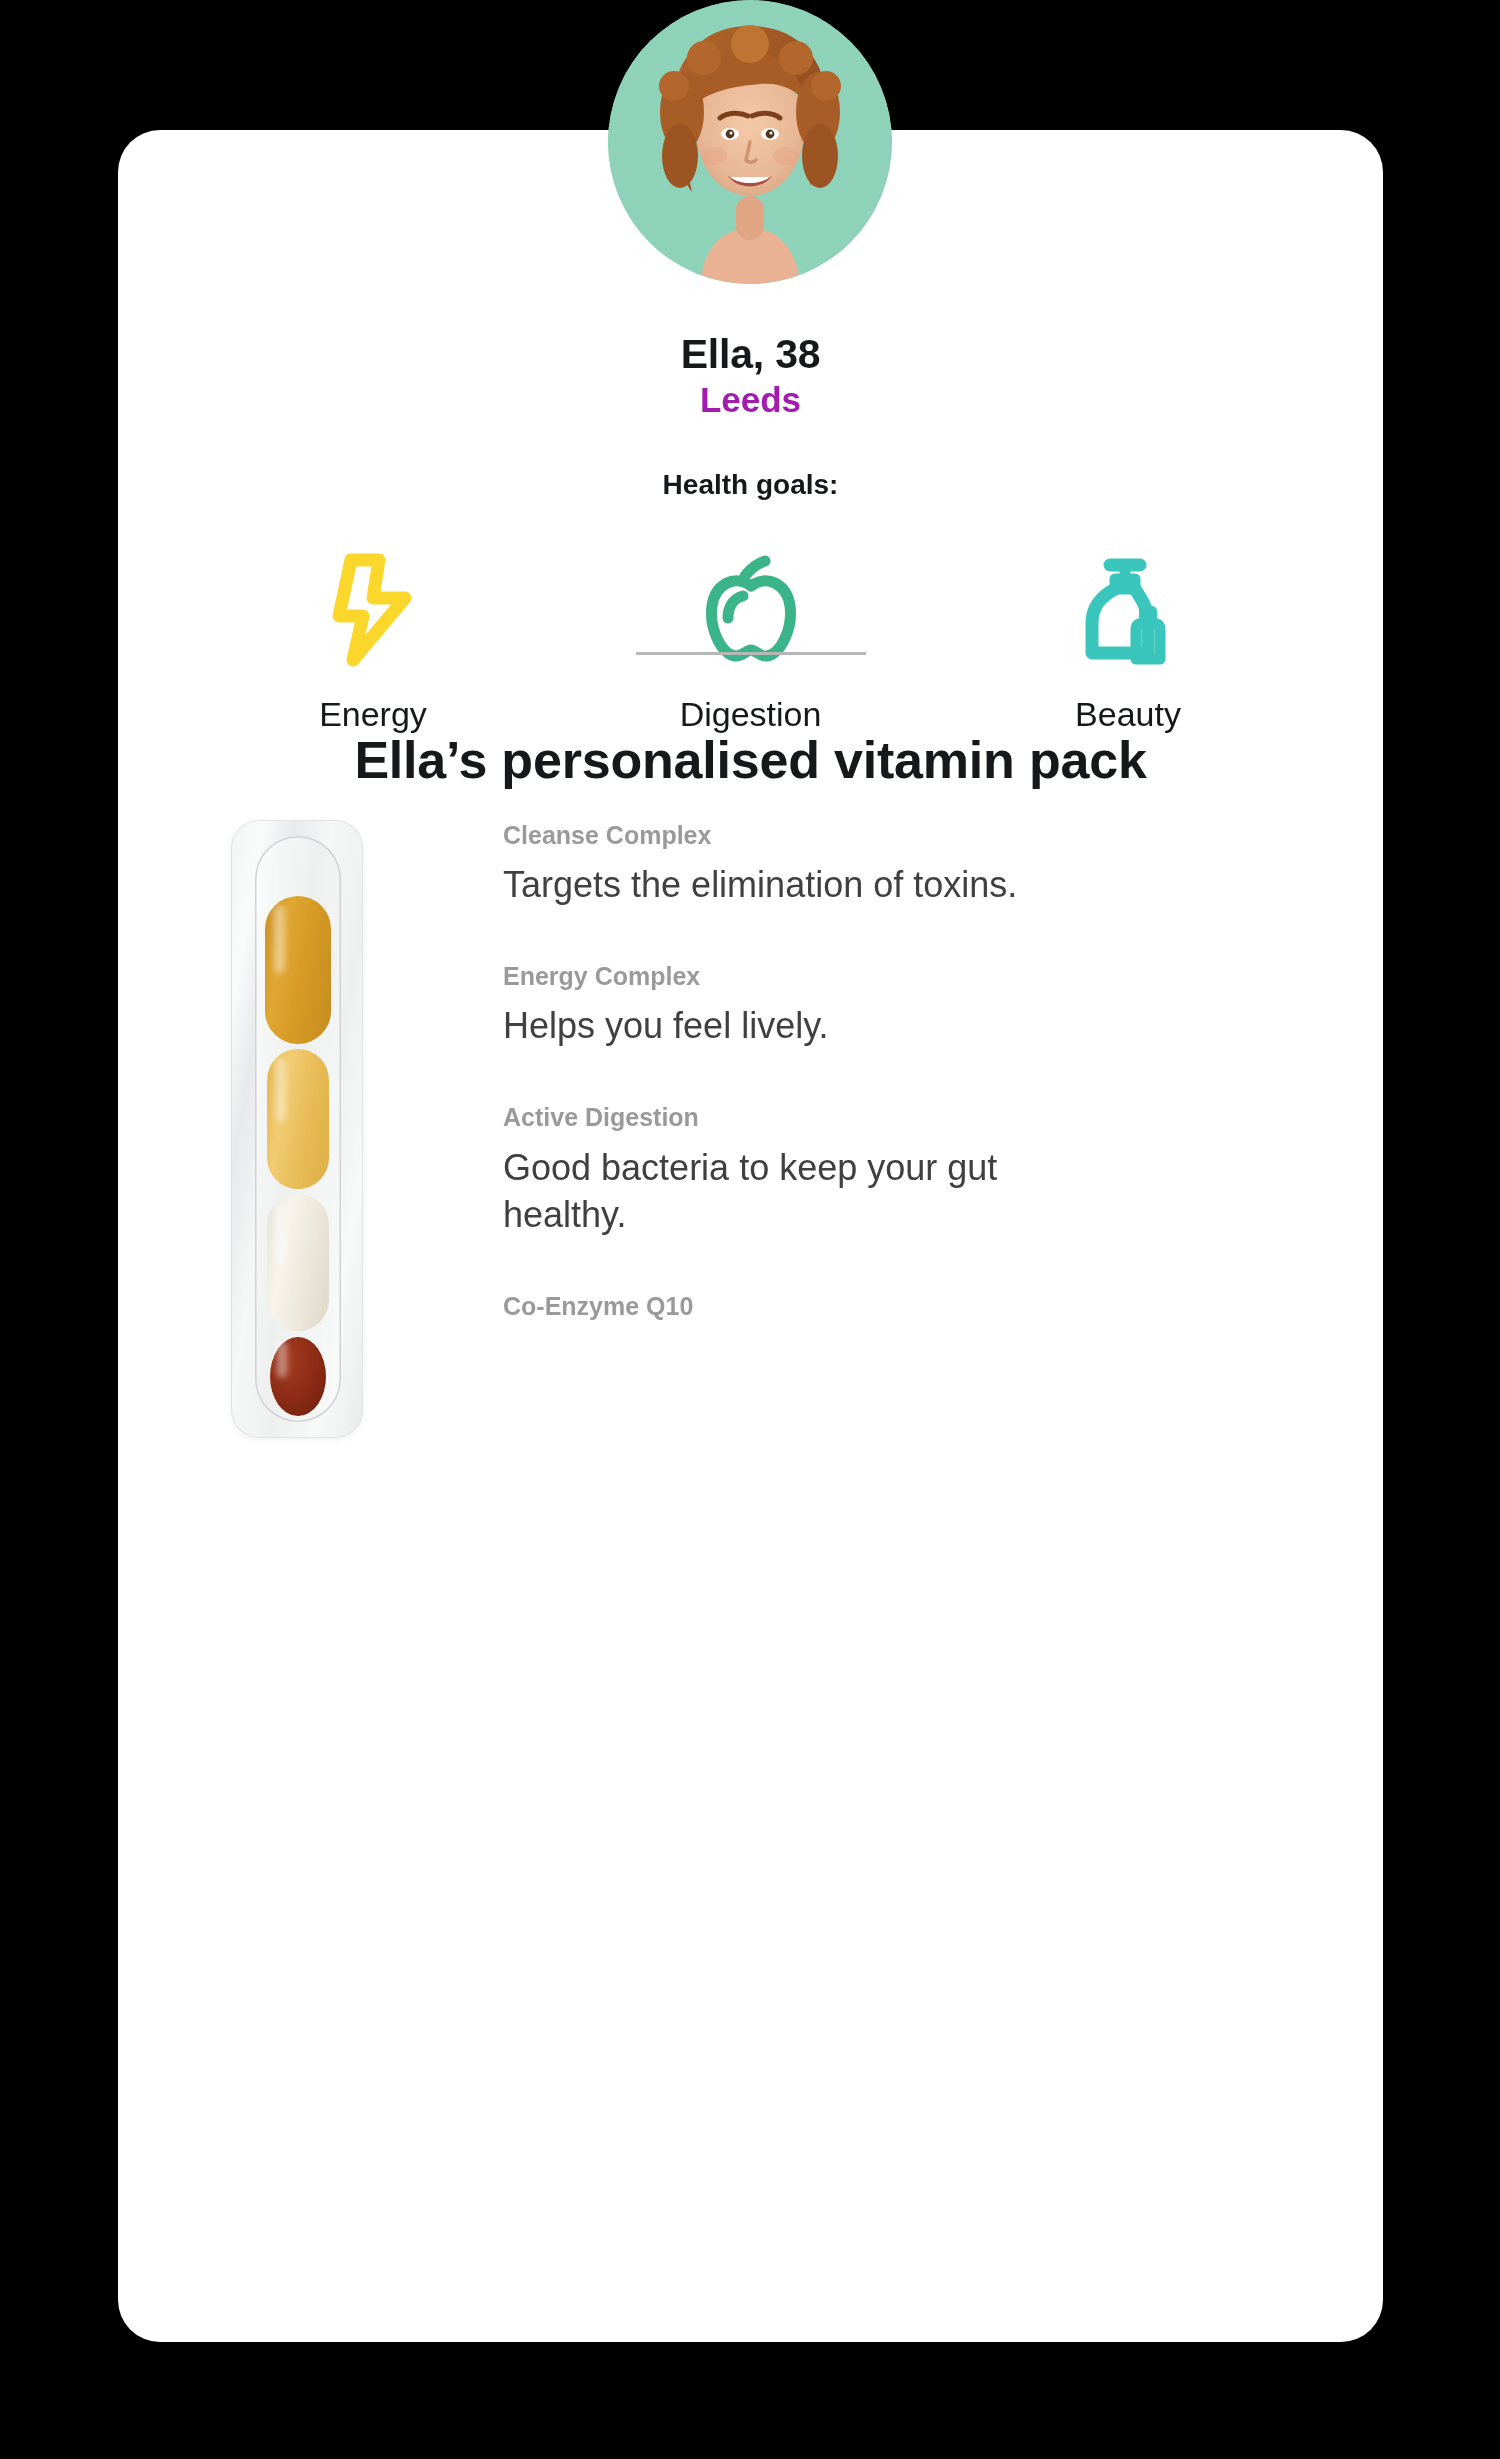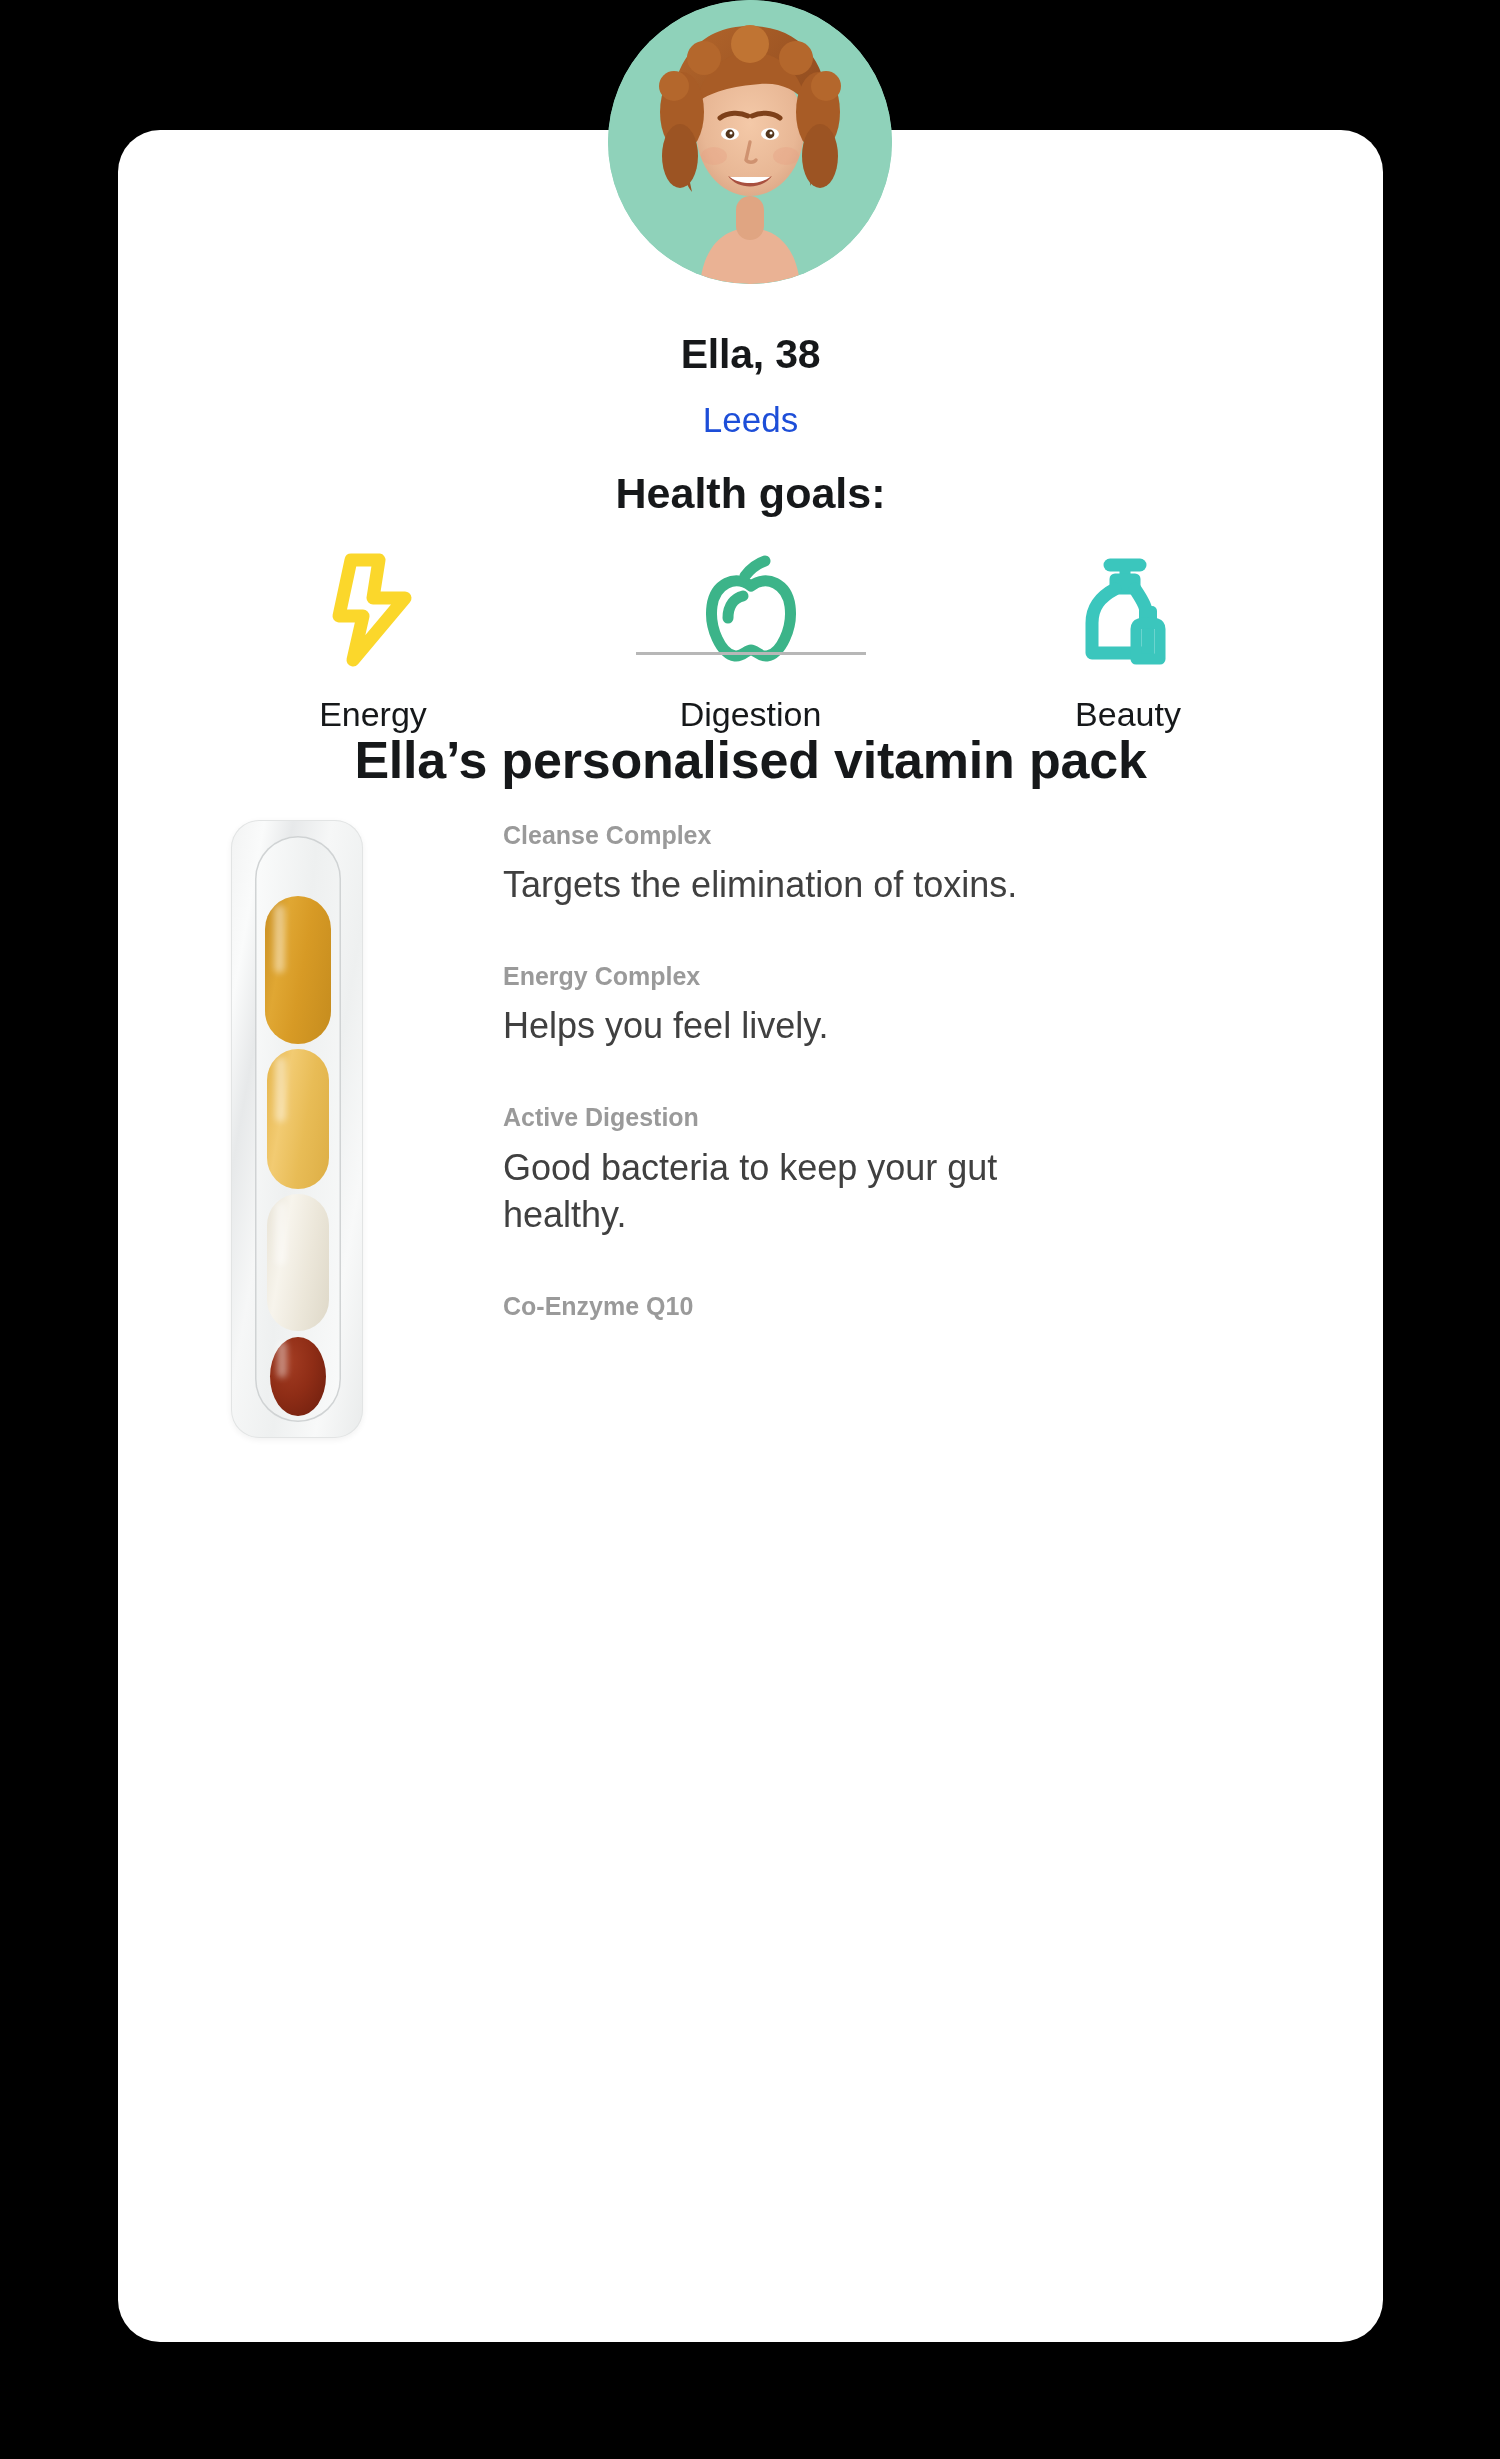--- a/index.html
+++ b/index.html
@@ -59,33 +59,33 @@
   }
   .person-name {
     font-size: 41px;
     font-weight: 700;
     color: #16181a;
     letter-spacing: -0.2px;
     line-height: 1.2;
   }
   .person-location {
     font-size: 35px;
-    font-weight: 400;
-    color: #1d4ed8;
-    margin-top: 20px;
+    font-weight: 700;
+    color: #a21caf;
+    margin-top: 0;
     line-height: 1.2;
   }
 
   
   .goals-heading {
     position: absolute;
     left: 0; right: 0;
     top: 339px;
     text-align: center;
-    font-size: 43px;
+    font-size: 28px;
     font-weight: 700;
     color: #16181a;
   }
 
   .goals-row {
     position: absolute;
     left: 120px;
     right: 120px;
     top: 420px;
     display: flex;

